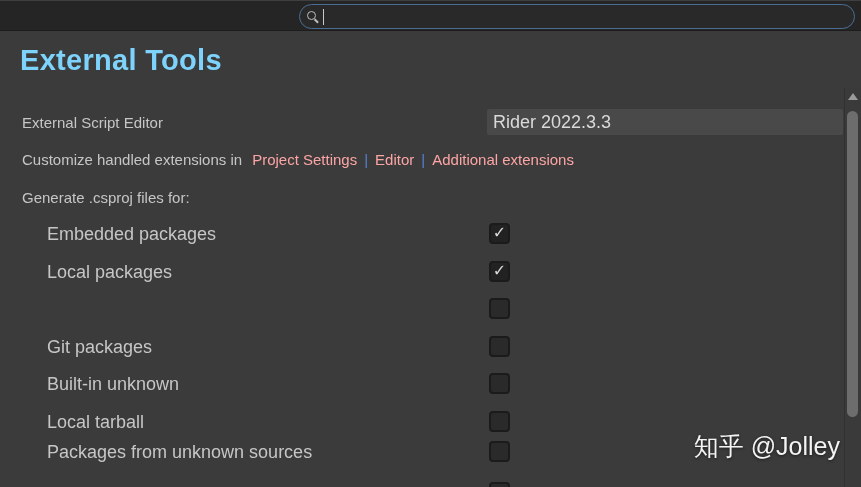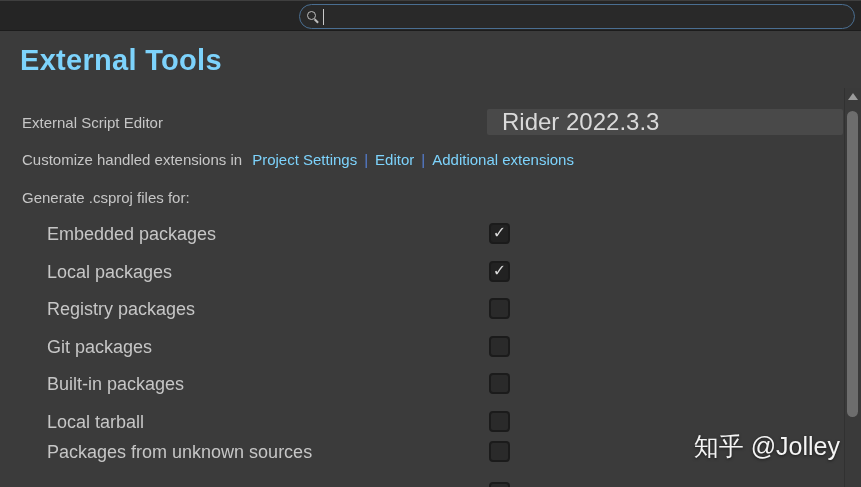--- a/index.html
+++ b/index.html
@@ -41,24 +41,24 @@
     position:absolute; left:20px; top:44px; font-size:29px; font-weight:bold;
     color:#7dd3fc; letter-spacing:0.3px; white-space:nowrap;
   }
   .row {
     position:absolute; left:22px; height:26px; line-height:26px;
     font-size:15px; color:#c6c6c6; white-space:nowrap;
   }
   .dropdown {
     position:absolute; left:487px; top:109px; width:356px; height:26px;
     box-sizing:border-box; background:#494949; border-radius:2px;
-    color:#dadada; font-size:24px; line-height:26px; padding-left:15px;
+    color:#dadada; font-size:18px; line-height:26px; padding-left:6px;
     white-space:nowrap; overflow:hidden; cursor:default;
   }
-  .linkbar a { color:#7dd3fc; text-decoration:none; cursor:pointer; }
+  .linkbar a { color:#fca5a5; text-decoration:none; cursor:pointer; }
   .linkbar .sep { color:#567fd2; padding:0 7px; }
   .linkbar .prefix { margin-right:10px;margin-top:12px; }
 
   .toggle-row {
     position:absolute; left:0; width:861px; height:24px;
   }
   .toggle-label {
     position:absolute; left:47px; top:0; height:24px; line-height:24px;
     font-size:18px; color:#c6c6c6; white-space:nowrap;
   }
@@ -129,31 +129,30 @@
   </div>
 
   <div class="toggle-row" style="top: 260px;">
     <span class="toggle-label">Local packages</span>
     <span class="checkbox checked">
           <span class="check">✓</span>
         </span>
   </div>
 
   <div class="toggle-row" style="top: 297px;">
-    <span class="toggle-label">Registry packages</span>
     <span class="checkbox"></span>
   </div>
 
   <div class="toggle-row" style="top: 335px;">
     <span class="toggle-label">Git packages</span>
     <span class="checkbox"></span>
   </div>
 
   <div class="toggle-row" style="top: 372px;">
-    <span class="toggle-label">Built-in packages</span>
+    <span class="toggle-label">Built-in unknown</span>
     <span class="checkbox"></span>
   </div>
 
   <div class="toggle-row" style="top: 410px;">
     <span class="toggle-label">Local tarball</span>
     <span class="checkbox"></span>
   </div>
 
   <div class="toggle-row" style="top: 440px; padding-left: 14px;">
     <span class="toggle-label">Packages from unknown sources</span>

